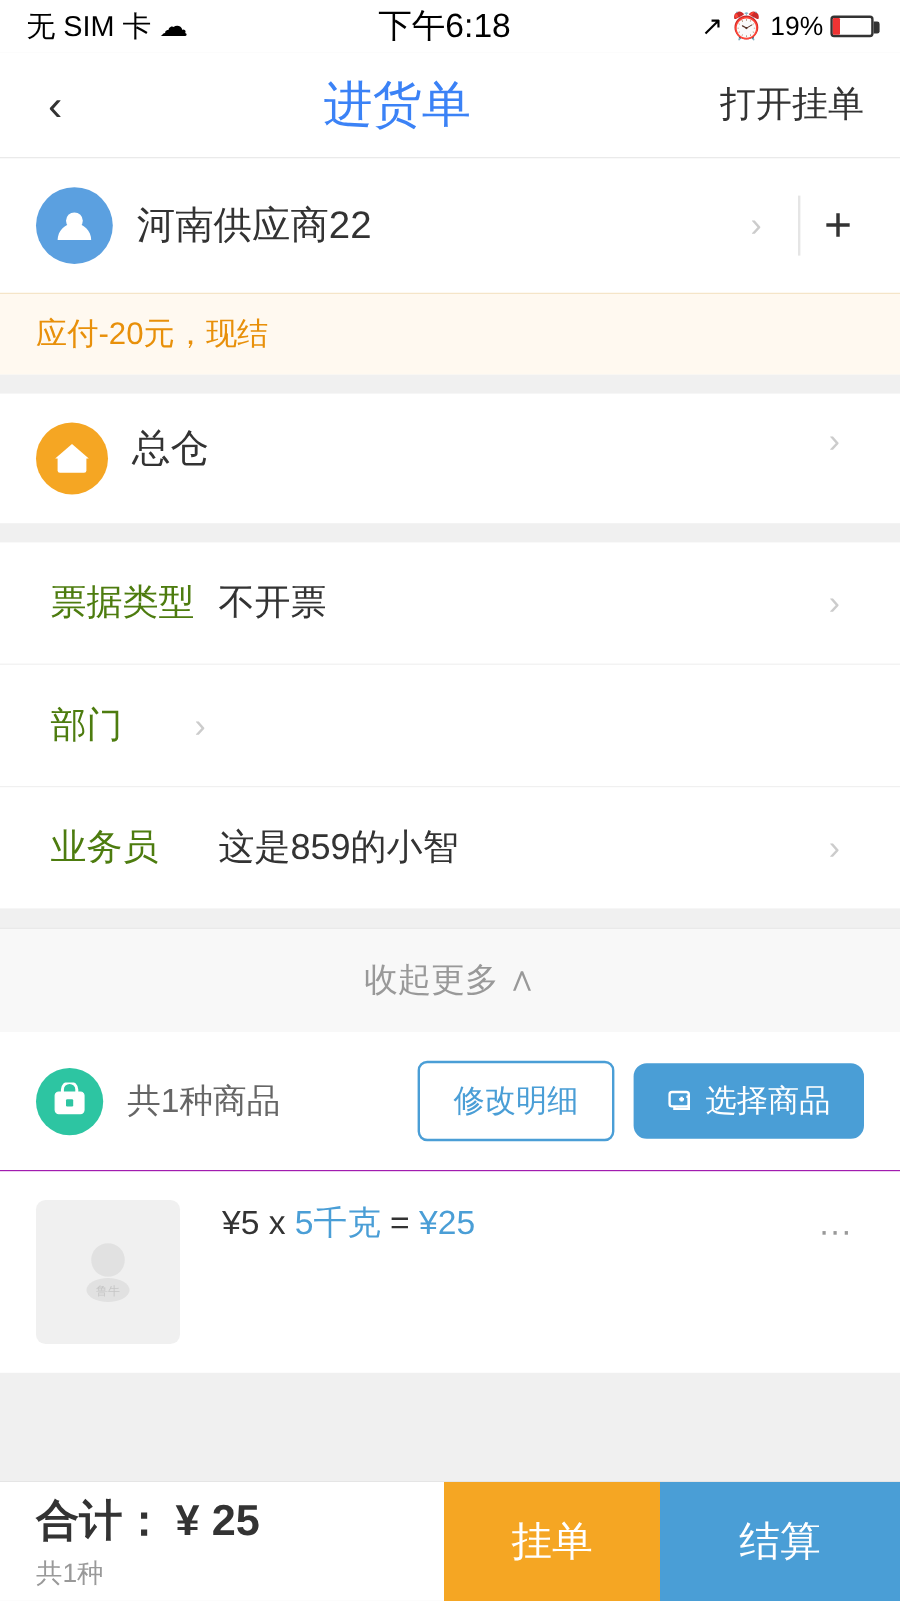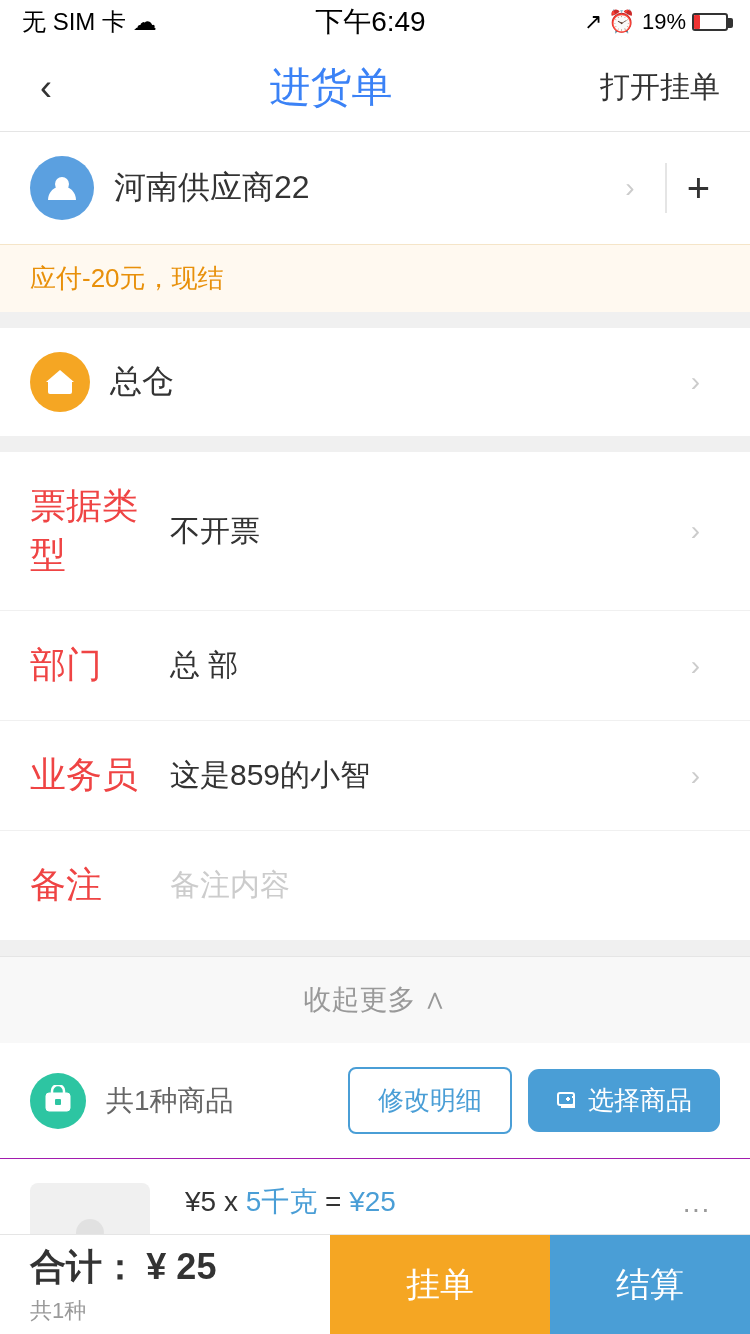--- a/index.html
+++ b/index.html
@@ -117,21 +117,20 @@
     }
 
     
     .warehouse-section {
       background: #fff;
       margin-top: 16px;
       margin-bottom: 16px;
     }
     .warehouse-row {
       display: flex;
-      align-items: center;
       padding: 24px 30px;
     }
     .warehouse-icon {
       width: 60px;
       height: 60px;
       border-radius: 50%;
       background: #f5a623;
       display: flex;
       align-items: center;
       justify-content: center;
@@ -153,24 +152,25 @@
       display: flex;
       align-items: center;
       padding: 30px 30px;
       border-bottom: 1px solid #f0f0f0;
       min-height: 96px;
     }
     .form-row:last-child {
       border-bottom: none;
     }
     .form-label {
-      font-size: 36px;
-      color: #ef4444;
+      font-size: 30px;
+      color: #4d7c0f;
       width: 120px;
       flex-shrink: 0;
+      margin-left: 12px;
     }
     .form-value {
       flex: 1;
       font-size: 30px;
       color: #333;
       margin-left: 20px;
     }
     .form-placeholder {
       flex: 1;
       font-size: 30px;
@@ -303,21 +303,21 @@
       font-size: 36px;
       font-weight: bold;
       color: #333;
     }
     .bottom-total-sub {
       font-size: 22px;
       color: #999;
       margin-top: 4px;
     }
     .btn-hang {
-      width: 220px;
+      width: 180px;
       height: 100px;
       background: #f5a623;
       color: #fff;
       font-size: 34px;
       display: flex;
       align-items: center;
       justify-content: center;
       cursor: pointer;
       border: none;
     }
@@ -338,21 +338,21 @@
       padding-bottom: 100px;
     }
   </style>
 </head>
 <body>
 
 <div class="status-bar">
   <div class="status-left">
     <span>无 SIM 卡 ☁</span>
   </div>
-  <div class="status-center">下午6:49</div>
+  <div class="status-center">下午6:18</div>
   <div class="status-right">
     <span>↗</span>
     <span>⏰</span>
     <span>19%</span>
     <span style="display:inline-block;width:36px;height:18px;border:2px solid #333;border-radius:3px;position:relative;">
       <span style="display:block;width:20%;height:100%;background:#e33;border-radius:1px;"></span>
       <span style="position:absolute;right:-7px;top:3px;width:5px;height:10px;background:#333;border-radius:0 2px 2px 0;"></span>
     </span>
   </div>
 </div>
@@ -395,31 +395,26 @@
   </div>
 
   <div class="form-section">
     <div class="form-row">
       <div class="form-label">票据类型</div>
       <div class="form-value">不开票</div>
       <span class="chevron">›</span>
     </div>
     <div class="form-row">
       <div class="form-label">部门</div>
-      <div class="form-value">总 部</div>
       <span class="chevron">›</span>
     </div>
     <div class="form-row">
       <div class="form-label">业务员</div>
       <div class="form-value">这是859的小智</div>
       <span class="chevron">›</span>
-    </div>
-    <div class="form-row">
-      <div class="form-label">备注</div>
-      <div class="form-placeholder">备注内容</div>
     </div>
   </div>
 
   <div class="collapse-row">收起更多 ∧</div>
 
   <div class="product-section">
     <div class="product-header">
       <div class="product-count-icon">
         <svg width="32" height="32" viewBox="0 0 32 32" fill="none">
           <rect x="4" y="8" width="24" height="18" rx="3" fill="#fff" stroke="#fff" stroke-width="1"></rect>

